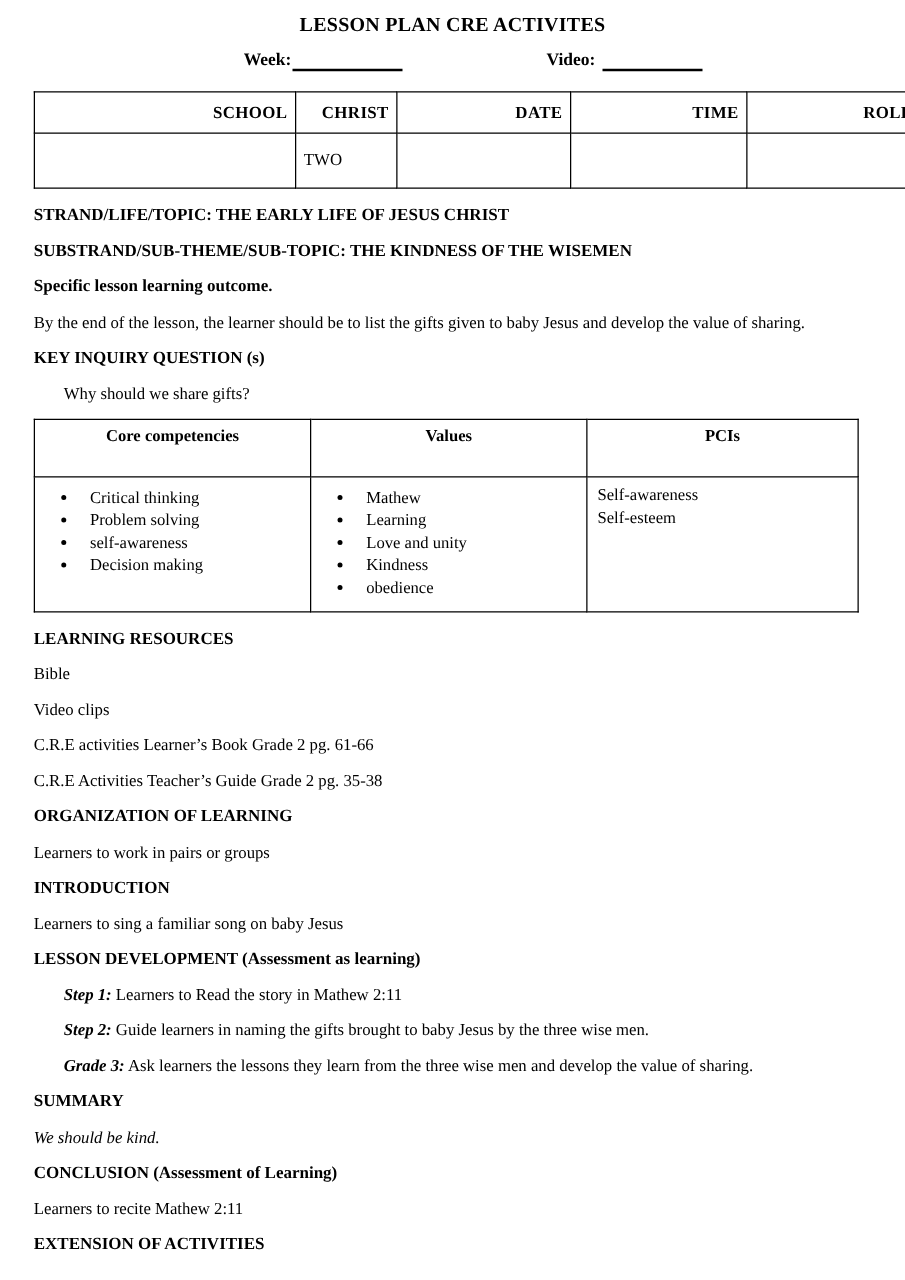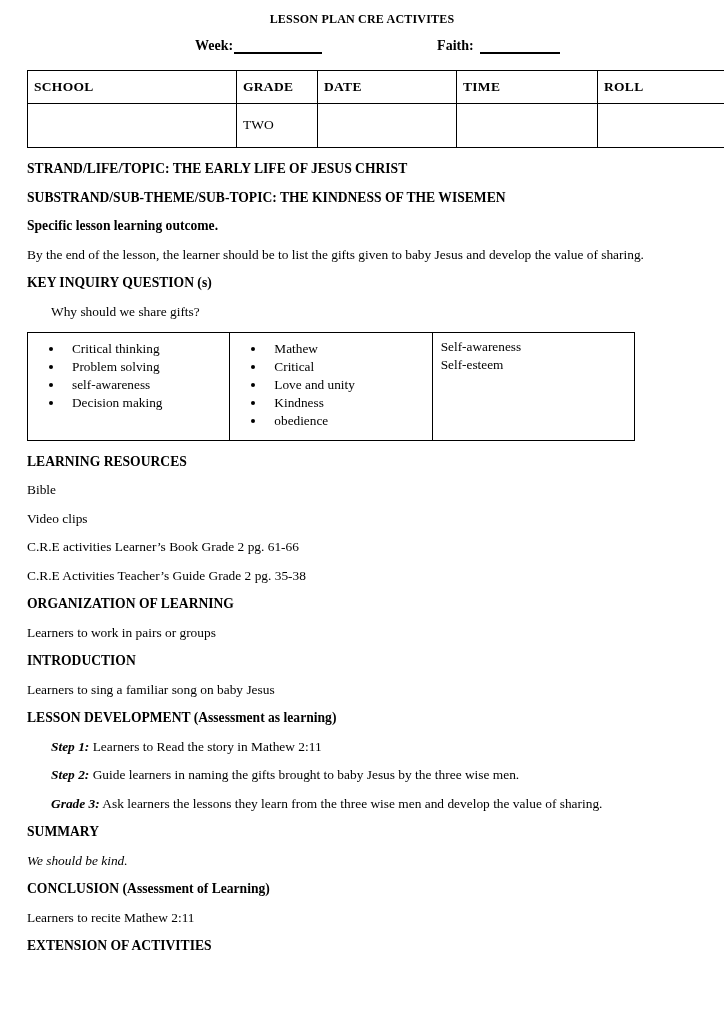--- a/index.html
+++ b/index.html
@@ -19,21 +19,21 @@
     width: 724px;
     height: 1024px;
     box-sizing: border-box;
     padding: 0 27px;
   }
 
   
   .doc-title {
     text-align: center;
     font-weight: bold;
-    font-size: 12px;
+    font-size: 16px;
     letter-spacing: 0.2px;
     margin: 10px 0 0 0;
     padding-top: 2px;
   }
 
   
   .weekline {
     display: flex;
     margin: 11px 0 16px 0;
     font-size: 14px;
@@ -70,21 +70,21 @@
     table-layout: fixed;
   }
   table.info td, table.info th {
     border: 1.3px solid #000;
     height: 28px;
     padding: 2px 6px;
     font-size: 13.5px;
     vertical-align: middle;
   }
   table.info th {
-    text-align: left;
+    text-align: right;
     font-weight: bold;
     letter-spacing: 0.3px;
   }
   table.info td.grade-val {
     text-align: left;
     font-weight: normal;
     vertical-align: top;
     padding-top: 13px;
   }
   .col-school { width: 196px; }
@@ -155,30 +155,30 @@
 
   <div class="doc-title">LESSON PLAN CRE ACTIVITES</div>
 
   <div class="weekline">
     <span class="fieldgroup">
       <span class="lbl">Week:</span>
       <span class="blank"></span>
     </span>
     <span class="gap"></span>
     <span class="fieldgroup">
-      <span class="lbl">Faith:</span>
+      <span class="lbl">Video:</span>
       <span class="blank2"></span>
     </span>
   </div>
 
   <table class="info">
     <tbody>
         <tr>
       <th class="col-school">SCHOOL</th>
-      <th class="col-grade">GRADE</th>
+      <th class="col-grade">CHRIST</th>
       <th class="col-date">DATE</th>
       <th class="col-time">TIME</th>
       <th class="col-roll">ROLL</th>
     </tr>
     <tr>
       <td></td>
       <td class="grade-val">TWO</td>
       <td></td>
       <td></td>
       <td></td>
@@ -193,33 +193,38 @@
   <div class="hd">Specific lesson learning outcome.</div>
 
   <div class="para">By the end of the lesson, the learner should be to list the gifts given to baby Jesus and develop the value of sharing.</div>
 
   <div class="hd">KEY INQUIRY QUESTION (s)</div>
 
   <div class="para indent">Why should we share gifts?</div>
 
   <table class="comp">
     <tbody>
+        <tr>
+      <th class="comp-c1">Core competencies</th>
+      <th class="comp-c2">Values</th>
+      <th class="comp-c3">PCIs</th>
+    </tr>
     <tr>
       <td>
         <ul>
           <li>Critical thinking</li>
           <li>Problem solving</li>
           <li>self-awareness</li>
           <li>Decision making</li>
         </ul>
       </td>
       <td>
         <ul>
           <li>Mathew</li>
-          <li>Critical</li>
+          <li>Learning</li>
           <li>Love and unity</li>
           <li>Kindness</li>
           <li>obedience</li>
         </ul>
       </td>
       <td>
         <div class="plainlist">
           <div>Self-awareness</div>
           <div>Self-esteem</div>
         </div>

